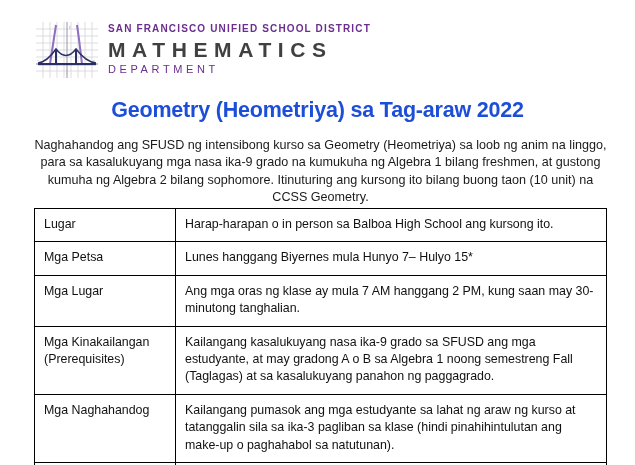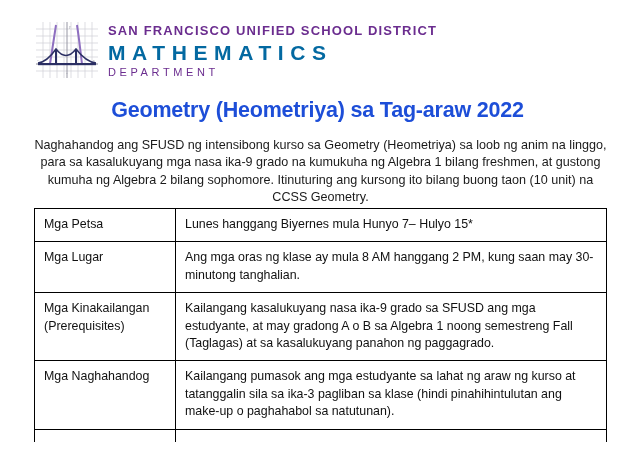--- a/index.html
+++ b/index.html
@@ -34,33 +34,33 @@
   .logo-graph {
     width: 62px;
     height: 56px;
     flex: 0 0 auto;
     margin-right: 10px;
   }
   .logo-text {
     padding-top: 2px;
   }
   .logo-district {
-    font-size: 13px;
+    font-size: 10px;
     letter-spacing: 1.15px;
     font-weight: bold;
     color: #6b2d8f;
     line-height: 1;
     margin-bottom: 5px;
     white-space: nowrap;
   }
   .logo-mathematics {
     font-size: 21px;
     font-weight: bold;
     letter-spacing: 6.6px;
-    color: #0369a1;
+    color: #404040;
     line-height: 1;
     margin-bottom: 4px;
     white-space: nowrap;
   }
   .logo-department {
     font-size: 11px;
     font-weight: normal;
     letter-spacing: 3.6px;
     color: #6b2d8f;
     line-height: 1;
@@ -176,26 +176,30 @@
     </div>
   </div>
 
   <h1 class="doc-title">Geometry (Heometriya) sa Tag-araw 2022</h1>
 
   <p class="intro">Naghahandog ang SFUSD ng intensibong kurso sa Geometry (Heometriya) sa loob ng anim na linggo, para sa kasalukuyang mga nasa ika-9 grado na kumukuha ng Algebra 1 bilang freshmen, at gustong kumuha ng Algebra 2 bilang sophomore. Itinuturing ang kursong ito bilang buong taon (10 unit) na CCSS Geometry.</p>
 
   <table class="info-table">
     <tbody>
       <tr>
+        <td class="label-cell">Lugar</td>
+        <td class="value-cell">Harap-harapan o in person sa Balboa High School ang kursong ito.</td>
+      </tr>
+      <tr>
         <td class="label-cell">Mga Petsa</td>
         <td class="value-cell">Lunes hanggang Biyernes mula Hunyo 7– Hulyo 15*</td>
       </tr>
       <tr>
         <td class="label-cell">Mga Lugar</td>
-        <td class="value-cell">Ang mga oras ng klase ay mula 8 AM hanggang 2 PM, kung saan may 30-minutong tanghalian.</td>
+        <td class="value-cell">Ang mga oras ng klase ay mula 7 AM hanggang 2 PM, kung saan may 30-minutong tanghalian.</td>
       </tr>
       <tr>
         <td class="label-cell">Mga Kinakailangan (Prerequisites)</td>
         <td class="value-cell">Kailangang kasalukuyang nasa ika-9 grado sa SFUSD ang mga estudyante, at may gradong A o B sa Algebra 1 noong semestreng Fall (Taglagas) at sa kasalukuyang panahon ng paggagrado.</td>
       </tr>
       <tr>
         <td class="label-cell">Mga Naghahandog</td>
         <td class="value-cell">Kailangang pumasok ang mga estudyante sa lahat ng araw ng kurso at tatanggalin sila sa ika-3 pagliban sa klase (hindi pinahihintulutan ang make-up o paghahabol sa natutunan).</td>
       </tr>
       <tr class="partial-row">

